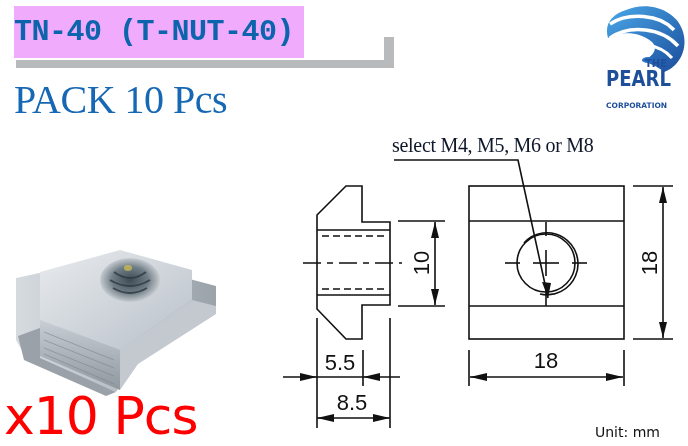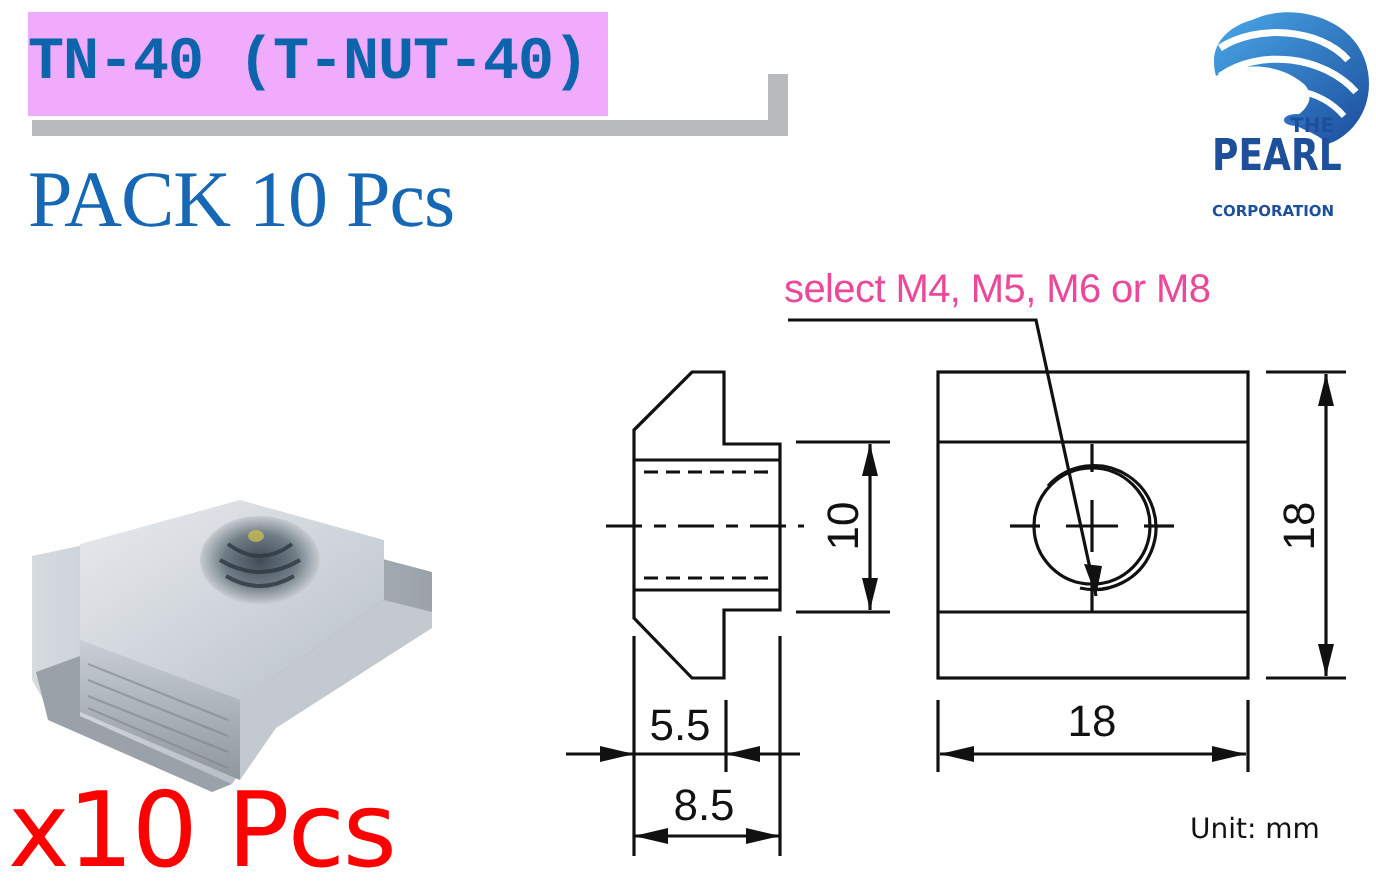--- a/index.html
+++ b/index.html
@@ -7,22 +7,22 @@
     .title-bar { position:absolute; left:16px; top:60px; width:378px; height:8px; background:#b9babb; }
     .title-bar-tab { position:absolute; left:384px; top:37px; width:10px; height:31px; background:#b9babb; }
     .title { position:absolute; left:14px; top:6px; font-family:Liberation Mono, monospace; font-weight:bold; font-size:30px; color:#0c64ad; letter-spacing:-0.5px; line-height:52px; background:#f0abfc; padding-right:10px; }
     .pack { position:absolute; left:14px; top:72px; font-family:Liberation Serif, serif; font-size:40px; color:#1667b4; line-height:56px; letter-spacing:-0.5px; }
     .logo { position:absolute; left:588px; top:2px; width:100px; height:110px; }
     .logo-the { position:absolute; left:606px; top:58px; font-size:10px; font-weight:bold; color:#1d4f9b; font-family:"DejaVu Sans", sans-serif;margin-left:39px; }
     .logo-pearl { position:absolute; left:606px; top:66px; font-size:22px; font-weight:bold; color:#1d4f9b; font-family:"DejaVu Sans", sans-serif; letter-spacing:0px; transform:scaleX(0.82); transform-origin:left; }
     .logo-corp { position:absolute; left:606px; top:101px; font-size:7.5px; font-weight:bold; color:#1d4f9b; font-family:"DejaVu Sans", sans-serif; }
     .product { position:absolute; left:10px; top:240px; width:210px; height:170px; }
     .x10 { position:absolute; left:4px; top:386px; font-family:"DejaVu Sans", sans-serif; font-size:52px; color:#ff0000; line-height:60px; letter-spacing:-1px; }
-    .select-label { position:absolute; left:392px; top:134px; font-family:Liberation Sans, sans-serif; font-size:20px; color:#ec4899; letter-spacing:-0.3px; }
-    .unit { position:absolute; left:595px; top:407px; font-family:"DejaVu Sans", sans-serif; font-size:14px; color:#111; }
+    .select-label { position:absolute; left:392px; top:134px; font-family:Liberation Serif, serif; font-size:20px; color:#0f172a; letter-spacing:-0.3px; }
+    .unit { position:absolute; left:595px; top:424px; font-family:"DejaVu Sans", sans-serif; font-size:14px; color:#111; }
     .drawing { position:absolute; left:0; top:0; width:688px; height:446px; }
     .dim { font-family:"Liberation Sans", sans-serif; font-size:22px; fill:#111; }
   </style>
 </head>
 <body>
 
 <div class="title-bar"></div>
 <div class="title-bar-tab"></div>
 <div class="title">TN-40 (T-NUT-40)</div>
 <div class="pack">PACK 10 Pcs</div>

